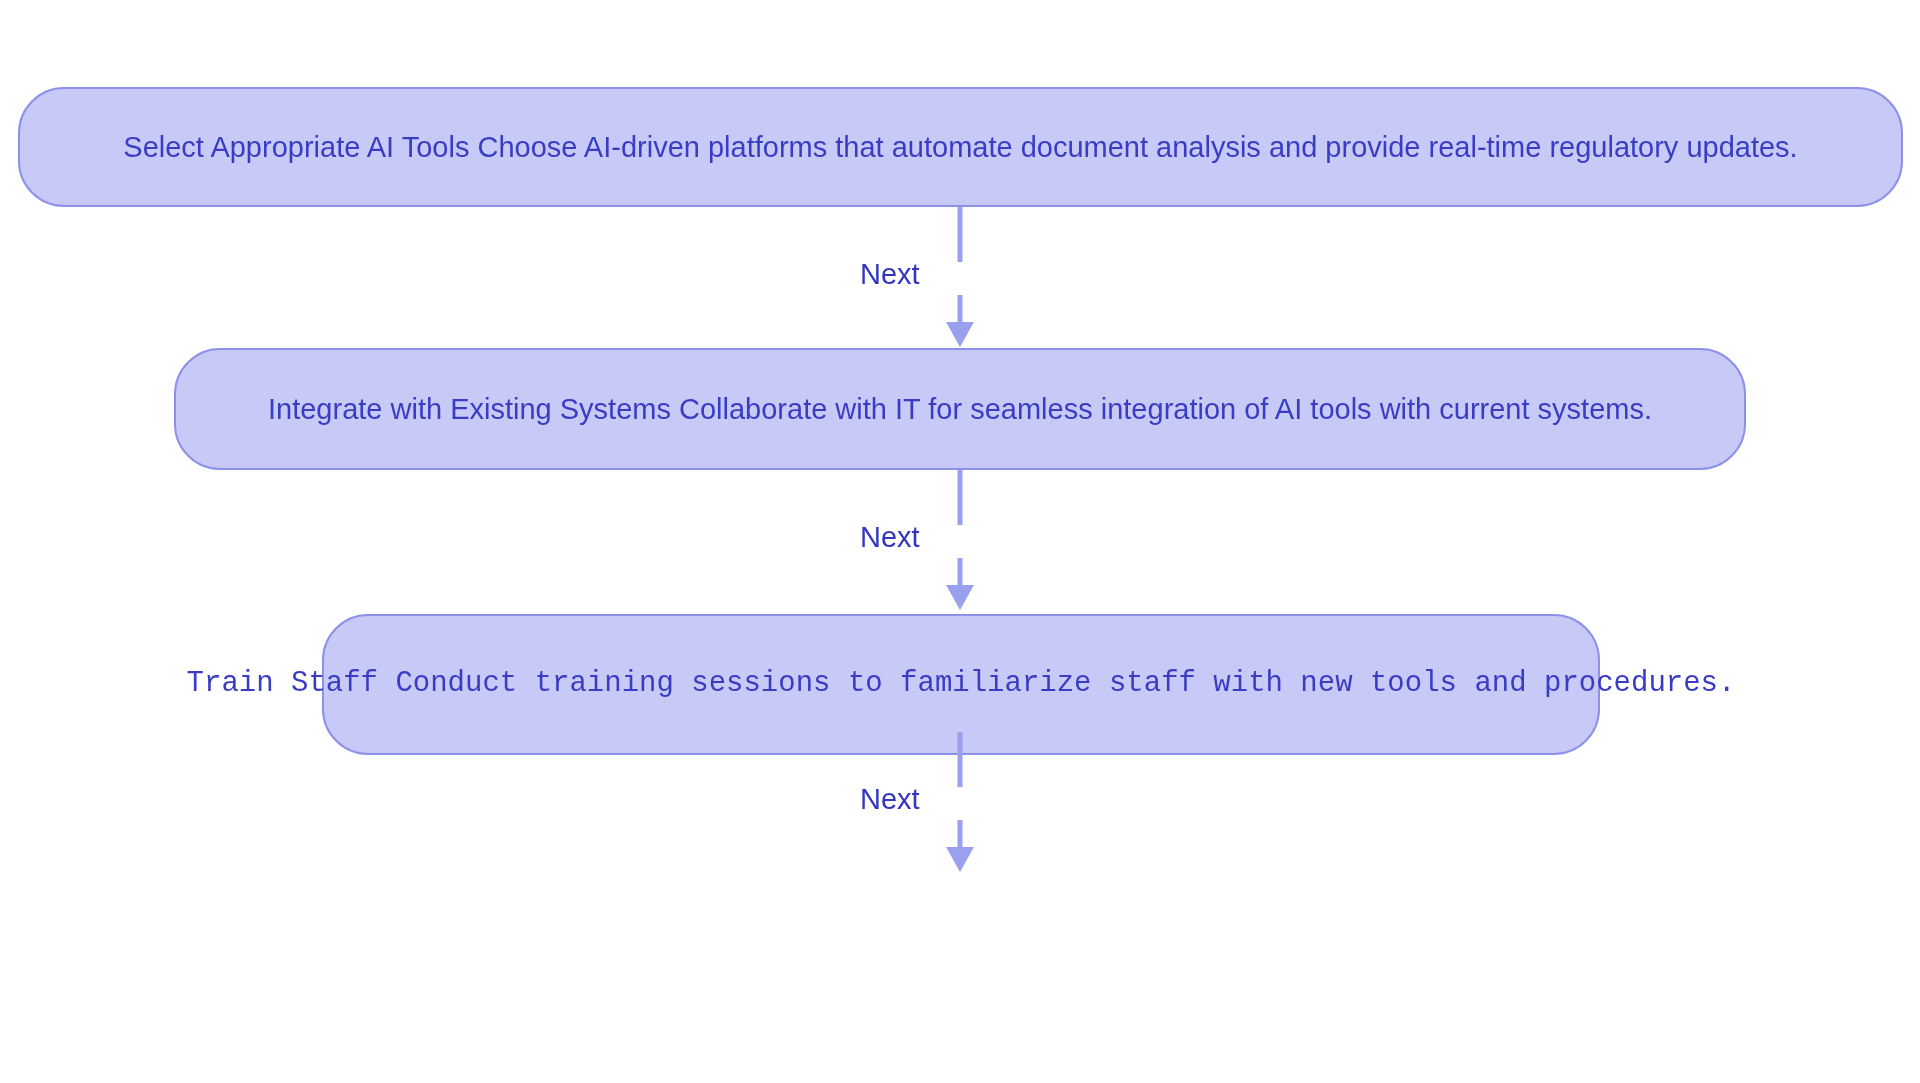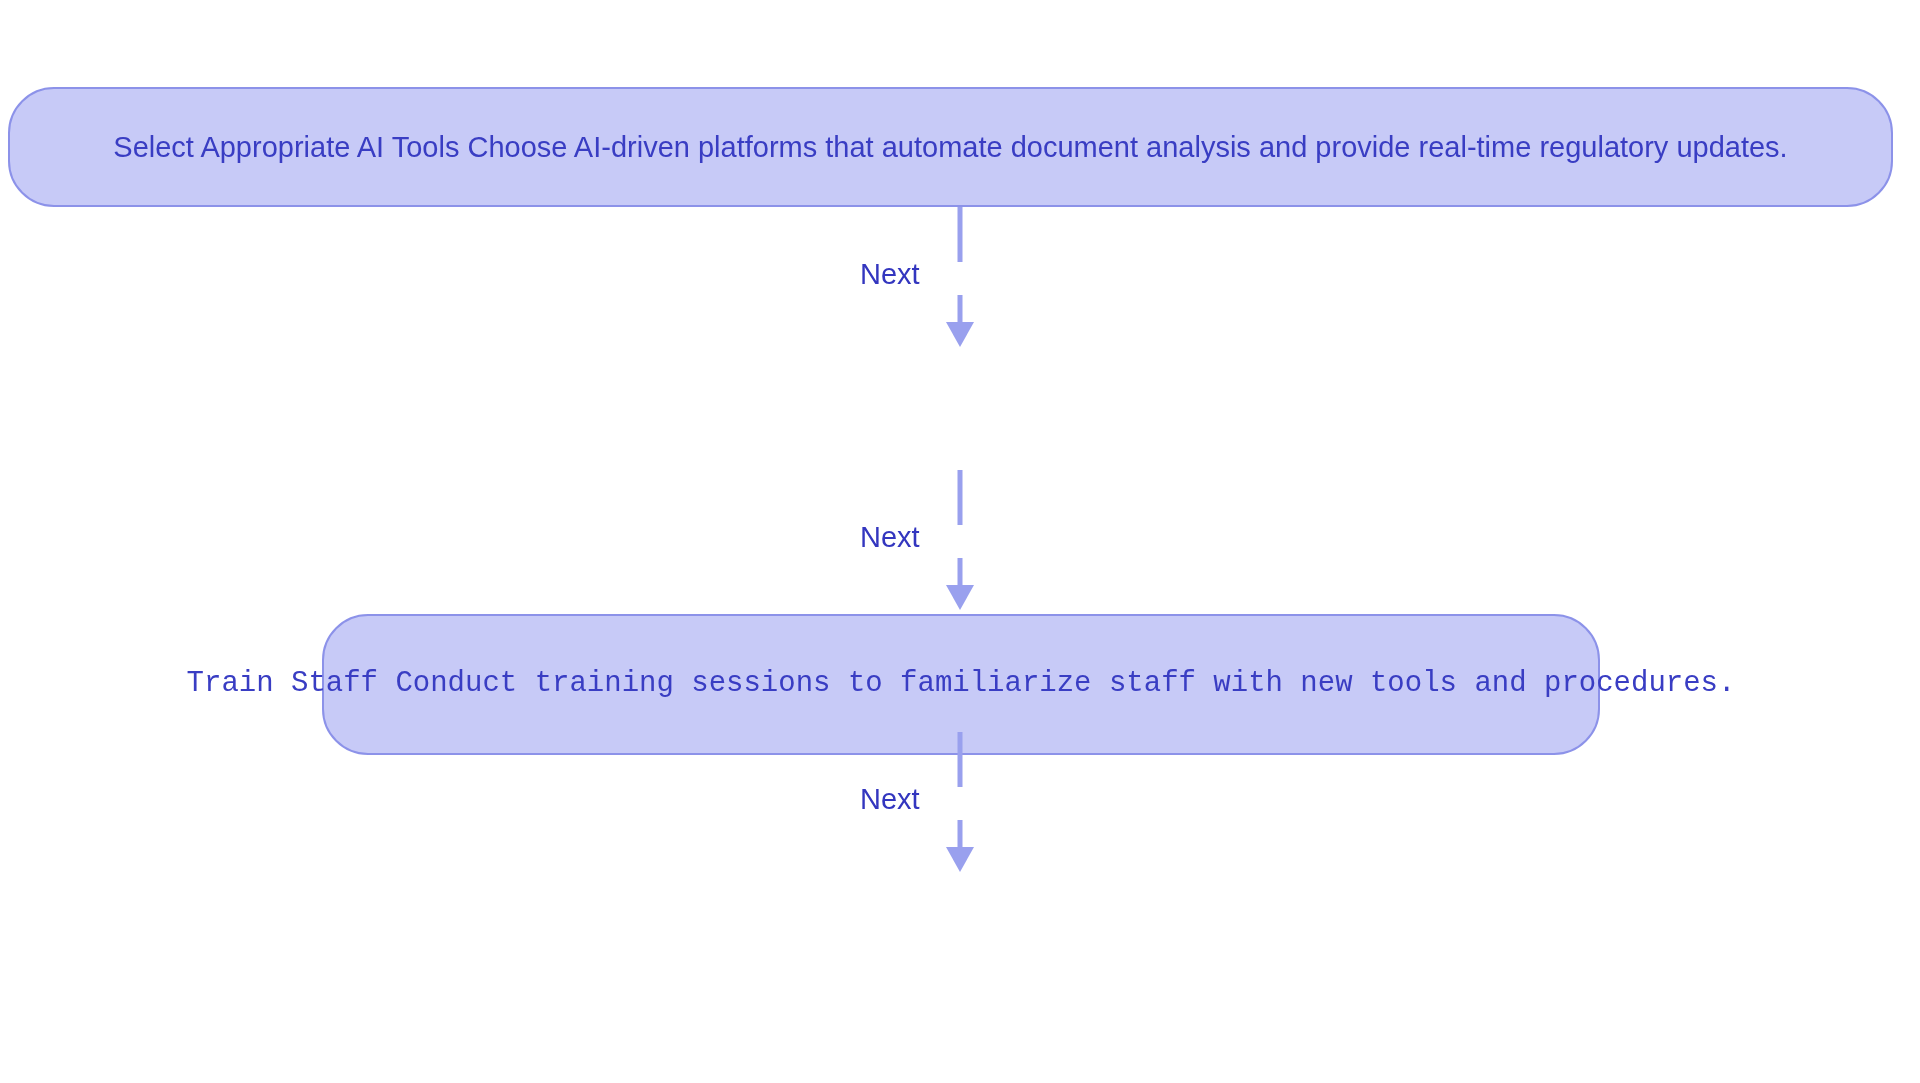--- a/index.html
+++ b/index.html
@@ -26,21 +26,21 @@
     justify-content: center;
     padding: 0 40px;
   }
   .flow-node .node-label {
     color: var(--node-text, #393dc3);
     font-size: 29px;
     line-height: 1.2;
     text-align: center;
     white-space: nowrap;
   }
-  .node-1 { left: 8px;  top: 87px;  width: 1885px; height: 120px; }
+  .node-1 { left: 18px;  top: 87px;  width: 1885px; height: 120px; }
   .node-2 { left: 174px; top: 348px; width: 1572px; height: 122px; }
   .node-3 { left: 322px; top: 614px; width: 1278px; height: 141px; font-family: Liberation Mono, monospace; }
   .node-4 { left: 174px; top: 871px; width: 1572px; height: 122px; }
 
   .connector {
     position: absolute;
     left: 860px;
     width: 200px;
     height: 140px;
   }
@@ -89,20 +89,23 @@
     <span class="node-label">Select Appropriate AI Tools Choose AI-driven platforms that automate document analysis and provide real-time regulatory updates.</span>
   </div>
 
   <div class="connector conn-1">
     <div class="conn-line-top"></div>
     <div class="edge-label">Next</div>
     <div class="conn-line-bottom"></div>
     <div class="arrowhead"></div>
   </div>
 
+  <div class="flow-node node-2">
+    <span class="node-label">Integrate with Existing Systems Collaborate with IT for seamless integration of AI tools with current systems.</span>
+  </div>
 
   <div class="connector conn-2">
     <div class="conn-line-top"></div>
     <div class="edge-label">Next</div>
     <div class="conn-line-bottom"></div>
     <div class="arrowhead"></div>
   </div>
 
   <div class="flow-node node-3">
     <span class="node-label">Train Staff Conduct training sessions to familiarize staff with new tools and procedures.</span>

